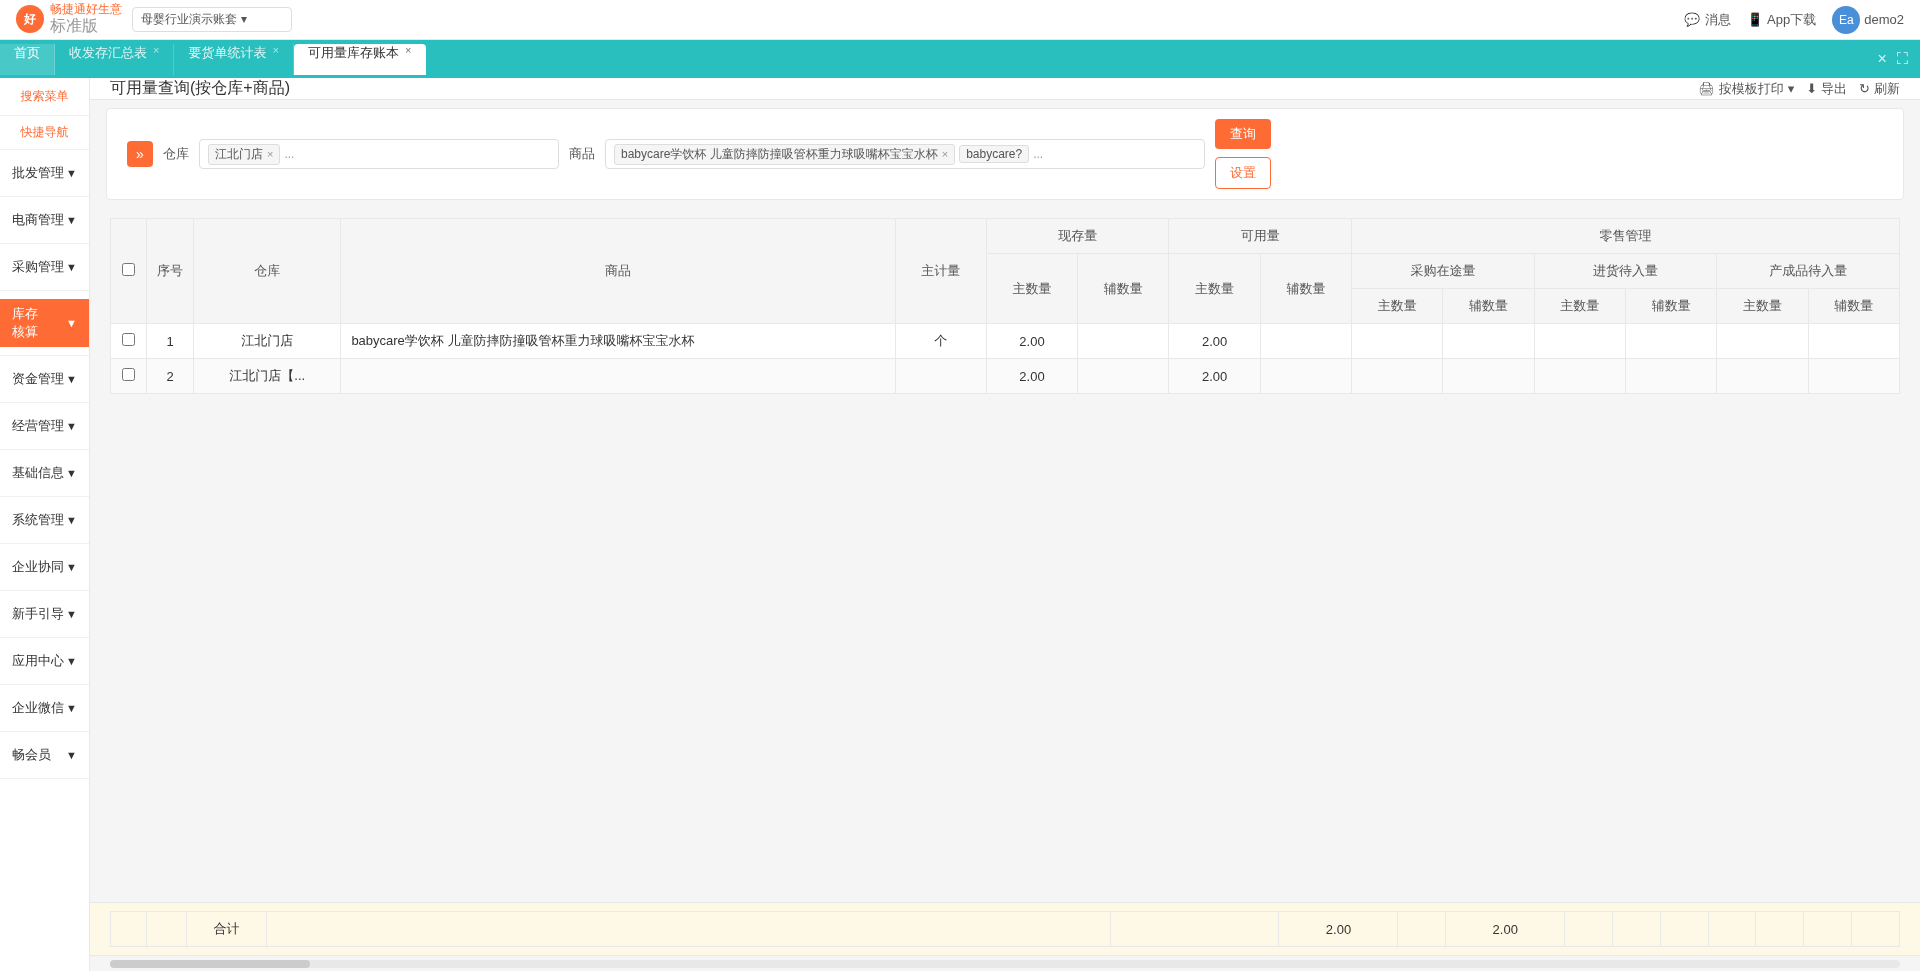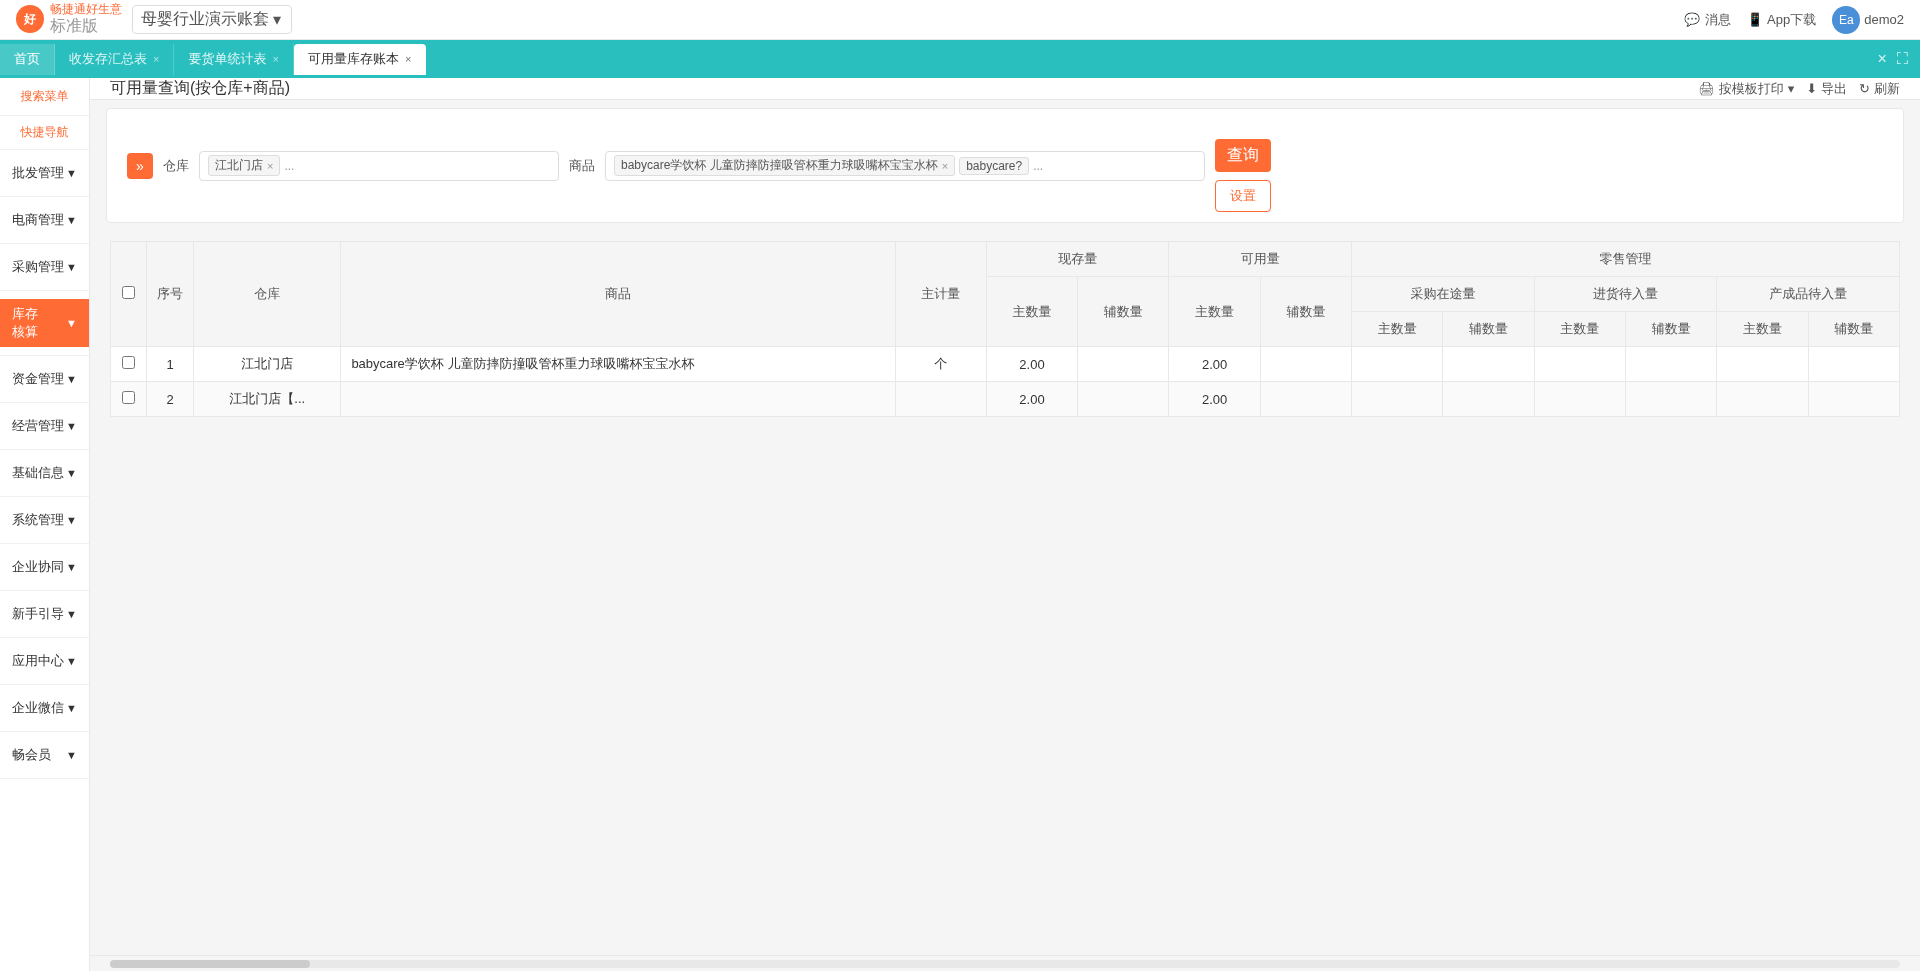--- a/index.html
+++ b/index.html
@@ -5,28 +5,28 @@
     * { margin: 0; padding: 0; box-sizing: border-box; }
     body { font-family: 'Microsoft YaHei', Arial, sans-serif; font-size: 13px; background: #f5f5f5; color: #333; display: flex; flex-direction: column; height: 971px; overflow: hidden; }
 
     
     .top-bar { background: #fff; height: 40px; display: flex; align-items: center; justify-content: space-between; padding: 0 16px; border-bottom: 1px solid #e8e8e8; flex-shrink: 0; }
     .top-bar-left { display: flex; align-items: center; gap: 10px; }
     .logo-area { display: flex; align-items: center; gap: 6px; }
     .logo-icon { width: 28px; height: 28px; background: #ff6b35; border-radius: 50%; display: flex; align-items: center; justify-content: center; color: white; font-size: 12px; font-weight: bold; }
     .logo-text { font-size: 12px; color: #ff6b35; line-height: 1.2; }
     .logo-sub { font-size: 16px; color: #999; }
-    .tenant-select { display: flex; align-items: center; gap: 4px; border: 1px solid #ddd; border-radius: 4px; padding: 3px 8px; font-size: 16px; color: #555; cursor: pointer; min-width: 160px; }
+    .tenant-select { display: flex; align-items: center; gap: 4px; border: 1px solid #ddd; border-radius: 4px; padding: 3px 8px; font-size: 12px; color: #555; cursor: pointer; min-width: 160px; }
     .top-bar-right { display: flex; align-items: center; gap: 16px; font-size: 13px; color: #555; }
     .top-bar-right-item { display: flex; align-items: center; gap: 4px; cursor: pointer; }
     .user-avatar { width: 28px; height: 28px; border-radius: 50%; background: #4a90d9; display: flex; align-items: center; justify-content: center; color: white; font-size: 12px; }
 
     
     .tab-bar { background: #2abfbf; display: flex; align-items: center; height: 38px; flex-shrink: 0; }
-    .tab-item { height: 31px; display: flex; align-items: center; padding: 0 14px; font-size: 13px; color: rgba(255,255,255,0.85); cursor: pointer; gap: 6px; border-right: 1px solid rgba(255,255,255,0.2); }
+    .tab-item { height: 31px; display: flex; align-items: flex-start; padding: 0 14px; font-size: 13px; color: rgba(255,255,255,0.85); cursor: pointer; gap: 6px; border-right: 1px solid rgba(255,255,255,0.2); }
     .tab-item.home { background: rgba(255,255,255,0.15); color: #fff; }
     .tab-item.active { background: #fff; color: #333; border-radius: 4px 4px 0 0; }
     .tab-close { font-size: 11px; opacity: 0.7; cursor: pointer; }
     .tab-bar-spacer { flex: 1; }
     .tab-bar-actions { display: flex; align-items: center; padding: 0 12px; gap: 10px; }
     .tab-action-btn { color: white; cursor: pointer; font-size: 16px; opacity: 0.8; }
 
     
     .main-layout { display: flex; flex: 1; overflow: hidden; }
 
@@ -46,21 +46,21 @@
     .header-action { display: flex; align-items: center; gap: 4px; cursor: pointer; color: #555; }
 
     
     .filter-area { background: #fff; padding: 10px 20px; display: flex; align-items: center; gap: 10px; border-bottom: 1px solid #e8e8e8; flex-shrink: 0; margin: 0; }
     .filter-expand-btn { background: #ff6b35; color: white; border: none; border-radius: 4px; width: 26px; height: 26px; cursor: pointer; font-size: 14px; display: flex; align-items: center; justify-content: center; flex-shrink: 0; }
     .filter-label { font-size: 13px; color: #555; flex-shrink: 0; }
     .filter-tags { display: flex; flex-wrap: wrap; gap: 4px; flex: 1; border: 1px solid #ddd; border-radius: 4px; padding: 3px 8px; min-height: 30px; align-items: center; }
     .filter-tag { background: #f5f5f5; border: 1px solid #ddd; border-radius: 3px; padding: 1px 6px; font-size: 12px; color: #555; display: flex; align-items: center; gap: 4px; }
     .filter-tag-close { cursor: pointer; color: #999; font-size: 11px; }
     .filter-more { color: #999; font-size: 12px; }
-    .query-btn { background: #ff6b35; color: white; border: none; border-radius: 4px; padding: 6px 0; cursor: pointer; font-size: 16px; margin-top: 20px; }
+    .query-btn { background: #ff6b35; color: white; border: none; border-radius: 4px; padding: 6px 0; cursor: pointer; font-size: 13px; }
     .settings-btn { background: #fff; color: #ff6b35; border: 1px solid #ff6b35; border-radius: 4px; padding: 6px 14px; cursor: pointer; font-size: 13px; display: block; margin-top: 4px; }
     .filter-btns { display: flex; flex-direction: column; gap: 4px; }
 
     
     .table-container { flex: 1; overflow: auto; padding: 10px 20px; }
     .data-table { width: 100%; border-collapse: collapse; background: #fff; border: 1px solid #e8e8e8; }
     .data-table th { background: #f5f5f5; padding: 8px 10px; text-align: center; border: 1px solid #e8e8e8; font-weight: 500; font-size: 13px; color: #555; white-space: nowrap; }
     .data-table td { padding: 8px 10px; text-align: center; border: 1px solid #e8e8e8; font-size: 13px; color: #333; }
     .col-checkbox { width: 36px; }
     .col-num { width: 40px; }
@@ -345,20 +345,43 @@
             <td></td>
             <td></td>
             <td></td>
             <td></td>
             <td></td>
           </tr>
         </tbody>
       </table>
     </div>
 
+    <div class="table-footer">
+      <table style="width:100%; border-collapse:collapse; background:#fef9e7; font-size:13px; font-weight:500;">
+        <tbody>
+            <tr>
+          <td style="width:36px; border:1px solid #e8e8e8; padding:8px;"></td>
+          <td style="width:40px; border:1px solid #e8e8e8; padding:8px;"></td>
+          <td style="width:80px; border:1px solid #e8e8e8; padding:8px; text-align:center;">合计</td>
+          <td style="min-width:300px; border:1px solid #e8e8e8; padding:8px;"></td>
+          <td style="min-width:60px; border:1px solid #e8e8e8; padding:8px;"></td>
+          <td style="border:1px solid #e8e8e8; padding:8px; text-align:center;">2.00</td>
+          <td style="border:1px solid #e8e8e8; padding:8px;"></td>
+          <td style="border:1px solid #e8e8e8; padding:8px; text-align:center;">2.00</td>
+          <td style="border:1px solid #e8e8e8; padding:8px;"></td>
+          <td style="border:1px solid #e8e8e8; padding:8px;"></td>
+          <td style="border:1px solid #e8e8e8; padding:8px;"></td>
+          <td style="border:1px solid #e8e8e8; padding:8px;"></td>
+          <td style="border:1px solid #e8e8e8; padding:8px;"></td>
+          <td style="border:1px solid #e8e8e8; padding:8px;"></td>
+          <td style="border:1px solid #e8e8e8; padding:8px;"></td>
+        </tr>
+      </tbody>
+        </table>
+    </div>
 
     <div class="scroll-bar-area">
       <div class="scroll-bar">
         <div class="scroll-thumb"></div>
       </div>
     </div>
 
   </div>
 </div>
 

